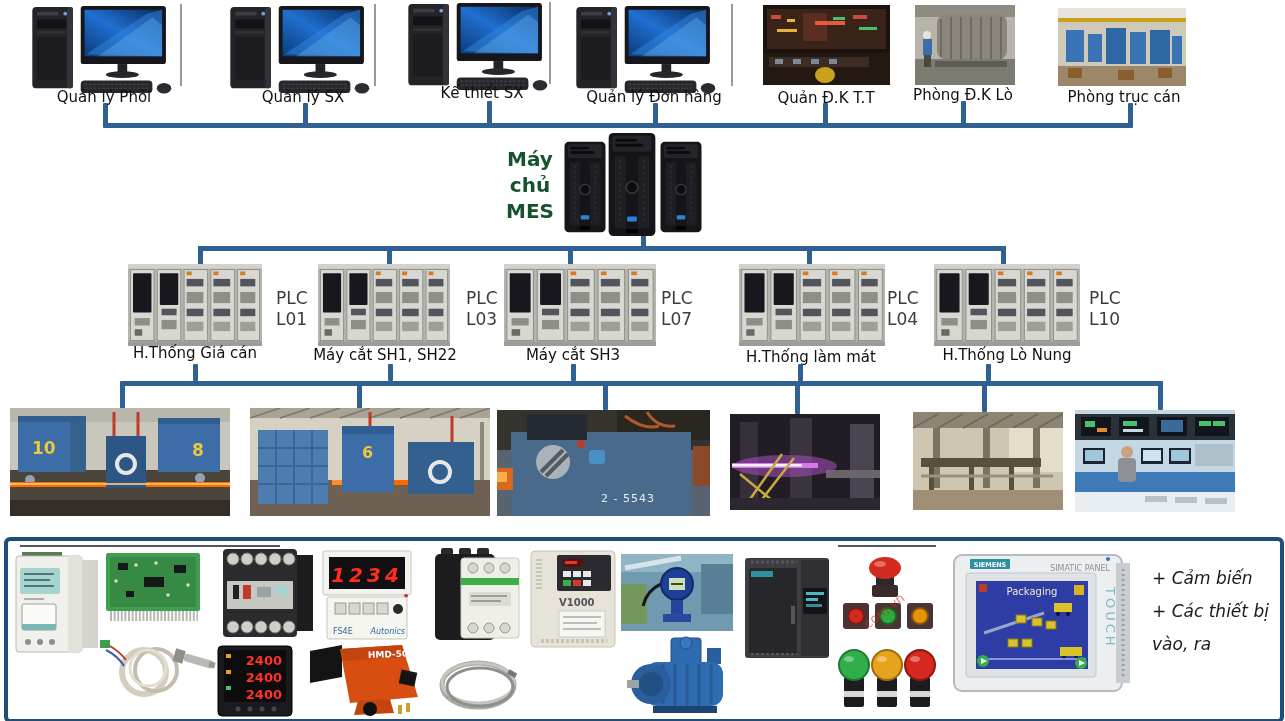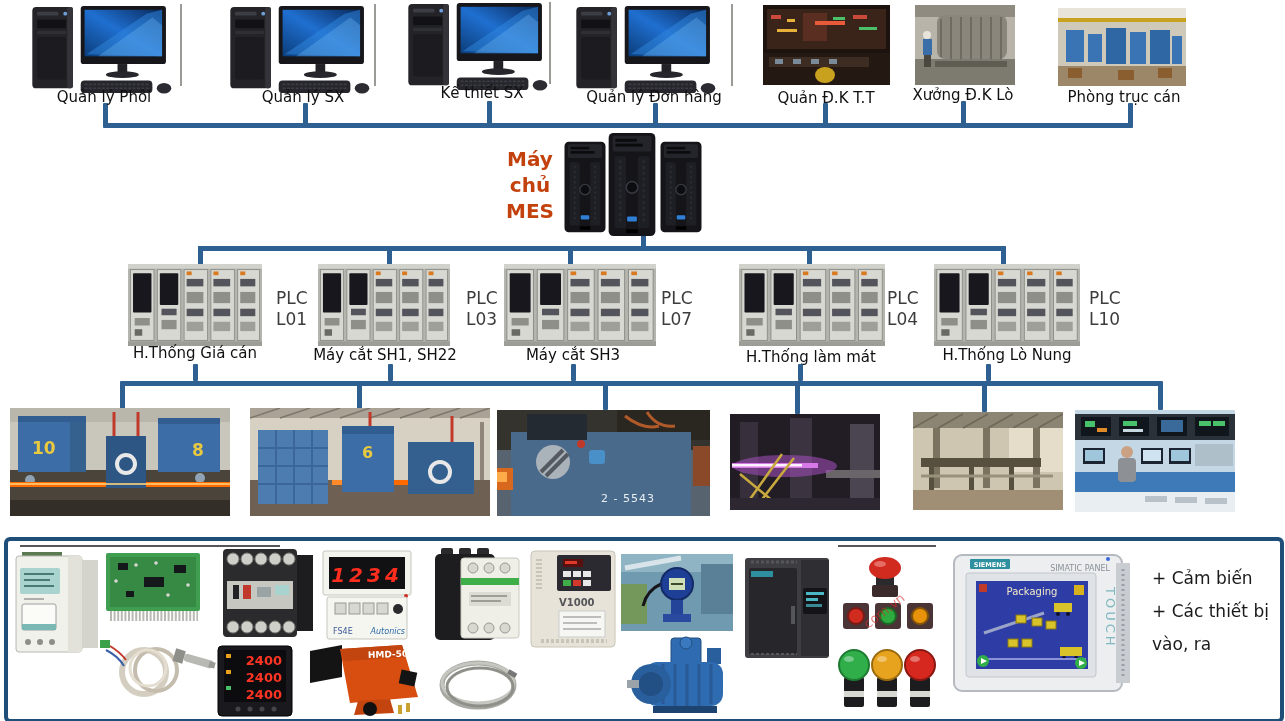--- a/index.html
+++ b/index.html
@@ -3,22 +3,22 @@
 <meta charset="utf-8">
 <style>
   html,body{margin:0;padding:0;background:#fff;}
   body{font-family:"DejaVu Sans","Liberation Sans",sans-serif;}
   .stage{position:relative;width:1285px;height:721px;background:#fff;overflow:hidden;padding-left:15px;}
   .a{position:absolute;}
   .line{position:absolute;background:#2e6191;border-radius:1px;}
   .sep{position:absolute;width:2px;background:#9a9a96;}
   .cap{position:absolute;transform:translateX(-50%);font-size:15px;color:#101010;white-space:nowrap;text-align:center;}
   .plccode{position:absolute;font-size:17px;line-height:21px;color:#3c3c3c;white-space:nowrap;}
-  .srvlbl{position:absolute;left:498px;top:146px;width:64px;text-align:center;font-size:20px;line-height:26px;font-weight:bold;color:#c2410c;}
-  .note{position:absolute;left:1152px;font-size:17px;color:#1a1a1a;white-space:nowrap;}
+  .srvlbl{position:absolute;left:498px;top:146px;width:64px;text-align:center;font-size:20px;line-height:26px;font-weight:bold;color:#14532d;}
+  .note{position:absolute;left:1152px;font-size:17px;color:#1a1a1a;white-space:nowrap;font-style:italic;}
   .iobox{position:absolute;left:4px;top:537px;width:1272px;height:178px;border:4px solid #1f4e79;border-radius:6px;background:#fff;}
   .thin{position:absolute;height:2px;background:#55555a;}
   svg{display:block;}
   text{font-family:"DejaVu Sans","Liberation Sans",sans-serif;}
 </style>
 </head>
 <body>
 
 <div class="stage">
 
@@ -171,21 +171,21 @@
     <rect x="10" y="60" width="14" height="10" fill="#8a5e2e"></rect>
       <rect x="60" y="62" width="16" height="10" fill="#8a5e2e"></rect>
       <rect x="100" y="60" width="14" height="10" fill="#8a5e2e"></rect>
   </svg>
 
   <div class="cap" style="left:104px;top:88px">Quản lý Phôi</div>
   <div class="cap" style="left:303px;top:88px">Quản lý SX</div>
   <div class="cap" style="left:482px;top:84px">Kế thiết SX</div>
   <div class="cap" style="left:654px;top:88px">Quản lý Đơn hàng</div>
   <div class="cap" style="left:826px;top:89px">Quản Đ.K T.T</div>
-  <div class="cap" style="left:963px;top:86px">Xưởng Đ.K Lò</div>
+  <div class="cap" style="left:963px;top:86px">Phòng Đ.K Lò</div>
   <div class="cap" style="left:1124px;top:88px">Phòng trục cán</div>
 
   <div class="srvlbl">
     <div>Máy</div>
       <div>chủ</div>
       <div>MES</div>
   </div>
   <svg class="a" style="left:556px;top:140px;width:58px;height:94px" viewBox="0 0 52 110">
       <use href="#sym-tower"></use>
     </svg>

